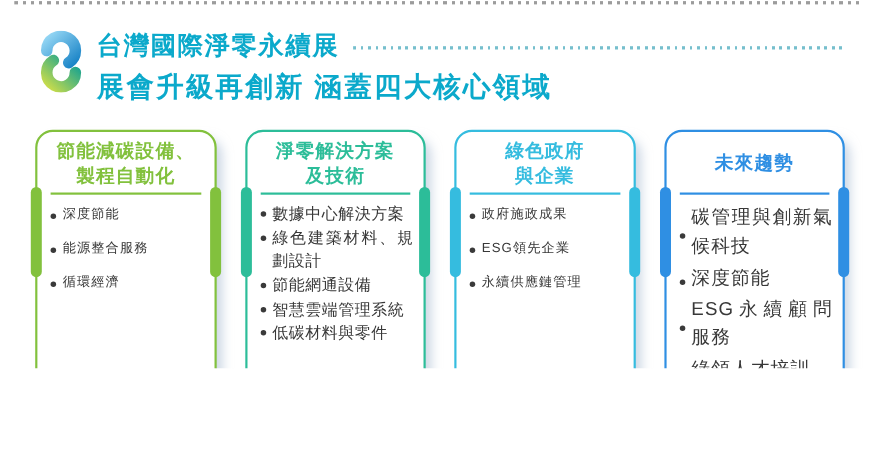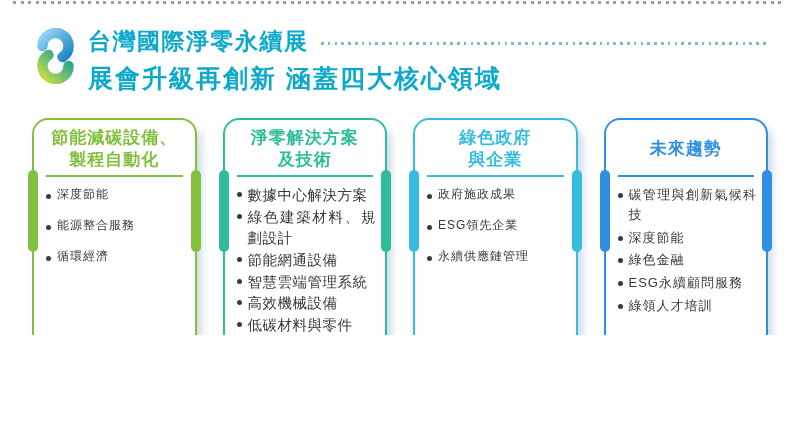--- a/index.html
+++ b/index.html
@@ -33,21 +33,21 @@
     align-items:center; text-align:center; font-weight:bold; font-size:17px; line-height:1.32;
     color:var(--c); letter-spacing:1px; padding-top:4px; }
   .sep { border:none; border-top:2px solid var(--c); margin:1px 12px 0 12px; }
 
   .card-list { list-style:none; margin:8px 0 0; padding:0 9px 0 12px; }
   .card-list li { display:flex; gap:6px; color:#383838; }
   .dot { width:5px; height:5px; border-radius:50%; background:#3a3a3a; flex:0 0 auto; }
   .txt { display:block; flex:1; text-align:justify; text-justify:inter-ideograph; }
   .card.loose  li { font-size:12px;   line-height:1.5;  margin-bottom:13px; letter-spacing:1px; }
   .card.loose  .dot { margin-top:9px; }
-  .card.medium li { font-size:13px;   line-height:1.52; margin-bottom:3px;  letter-spacing:1px; }
+  .card.medium li { font-size:17px;   line-height:1.52; margin-bottom:3px;  letter-spacing:1px;align-items:center; }
   .card.medium .dot { margin-top:8px; }
   .card.dense  li { font-size:14.5px; line-height:1.44; margin-bottom:1px;  letter-spacing:.5px; }
   .card.dense  .dot { margin-top:7px; }
 
   .icon-circle { position:absolute; left:50%; bottom:-38px; transform:translateX(-50%);
     width:57px; height:57px; border-radius:50%; background:var(--c);
     display:flex; align-items:center; justify-content:center; }
   .icon-circle svg { width:37px; height:37px; display:block; }
   .icon-circle svg .hole { fill:var(--c); }
   .icon-circle svg .varstroke { stroke:var(--c); }
@@ -143,24 +143,20 @@
           <li>
             <span class="dot"></span>
             <span class="txt">節能網通設備</span>
           </li>
           <li>
             <span class="dot"></span>
             <span class="txt">智慧雲端管理系統</span>
           </li>
           <li>
             <span class="dot"></span>
-            <span class="txt">高效機械設備</span>
-          </li>
-          <li>
-            <span class="dot"></span>
             <span class="txt">低碳材料與零件</span>
           </li>
         </ul>
       <div class="icon-circle">
           <svg viewBox="0 0 36 36">
       <g fill="#fff">
         <circle cx="13.5" cy="12.5" r="4"></circle>
         <circle cx="19" cy="9.8" r="5.2"></circle>
         <circle cx="24.5" cy="13" r="3.8"></circle>
         <rect x="12.5" y="11.5" width="14" height="5" rx="2.5"></rect>
@@ -227,24 +223,20 @@
           <li>
             <span class="dot"></span>
             <span class="txt">碳管理與創新氣候科技</span>
           </li>
           <li>
             <span class="dot"></span>
             <span class="txt">深度節能</span>
           </li>
           <li>
             <span class="dot"></span>
-            <span class="txt">綠色金融</span>
-          </li>
-          <li>
-            <span class="dot"></span>
             <span class="txt">ESG永續顧問服務</span>
           </li>
           <li>
             <span class="dot"></span>
             <span class="txt">綠領人才培訓</span>
           </li>
         </ul>
       <div class="icon-circle">
           <svg viewBox="0 0 36 36">
       <g stroke="#fff" stroke-width="2.2" stroke-linecap="round">

